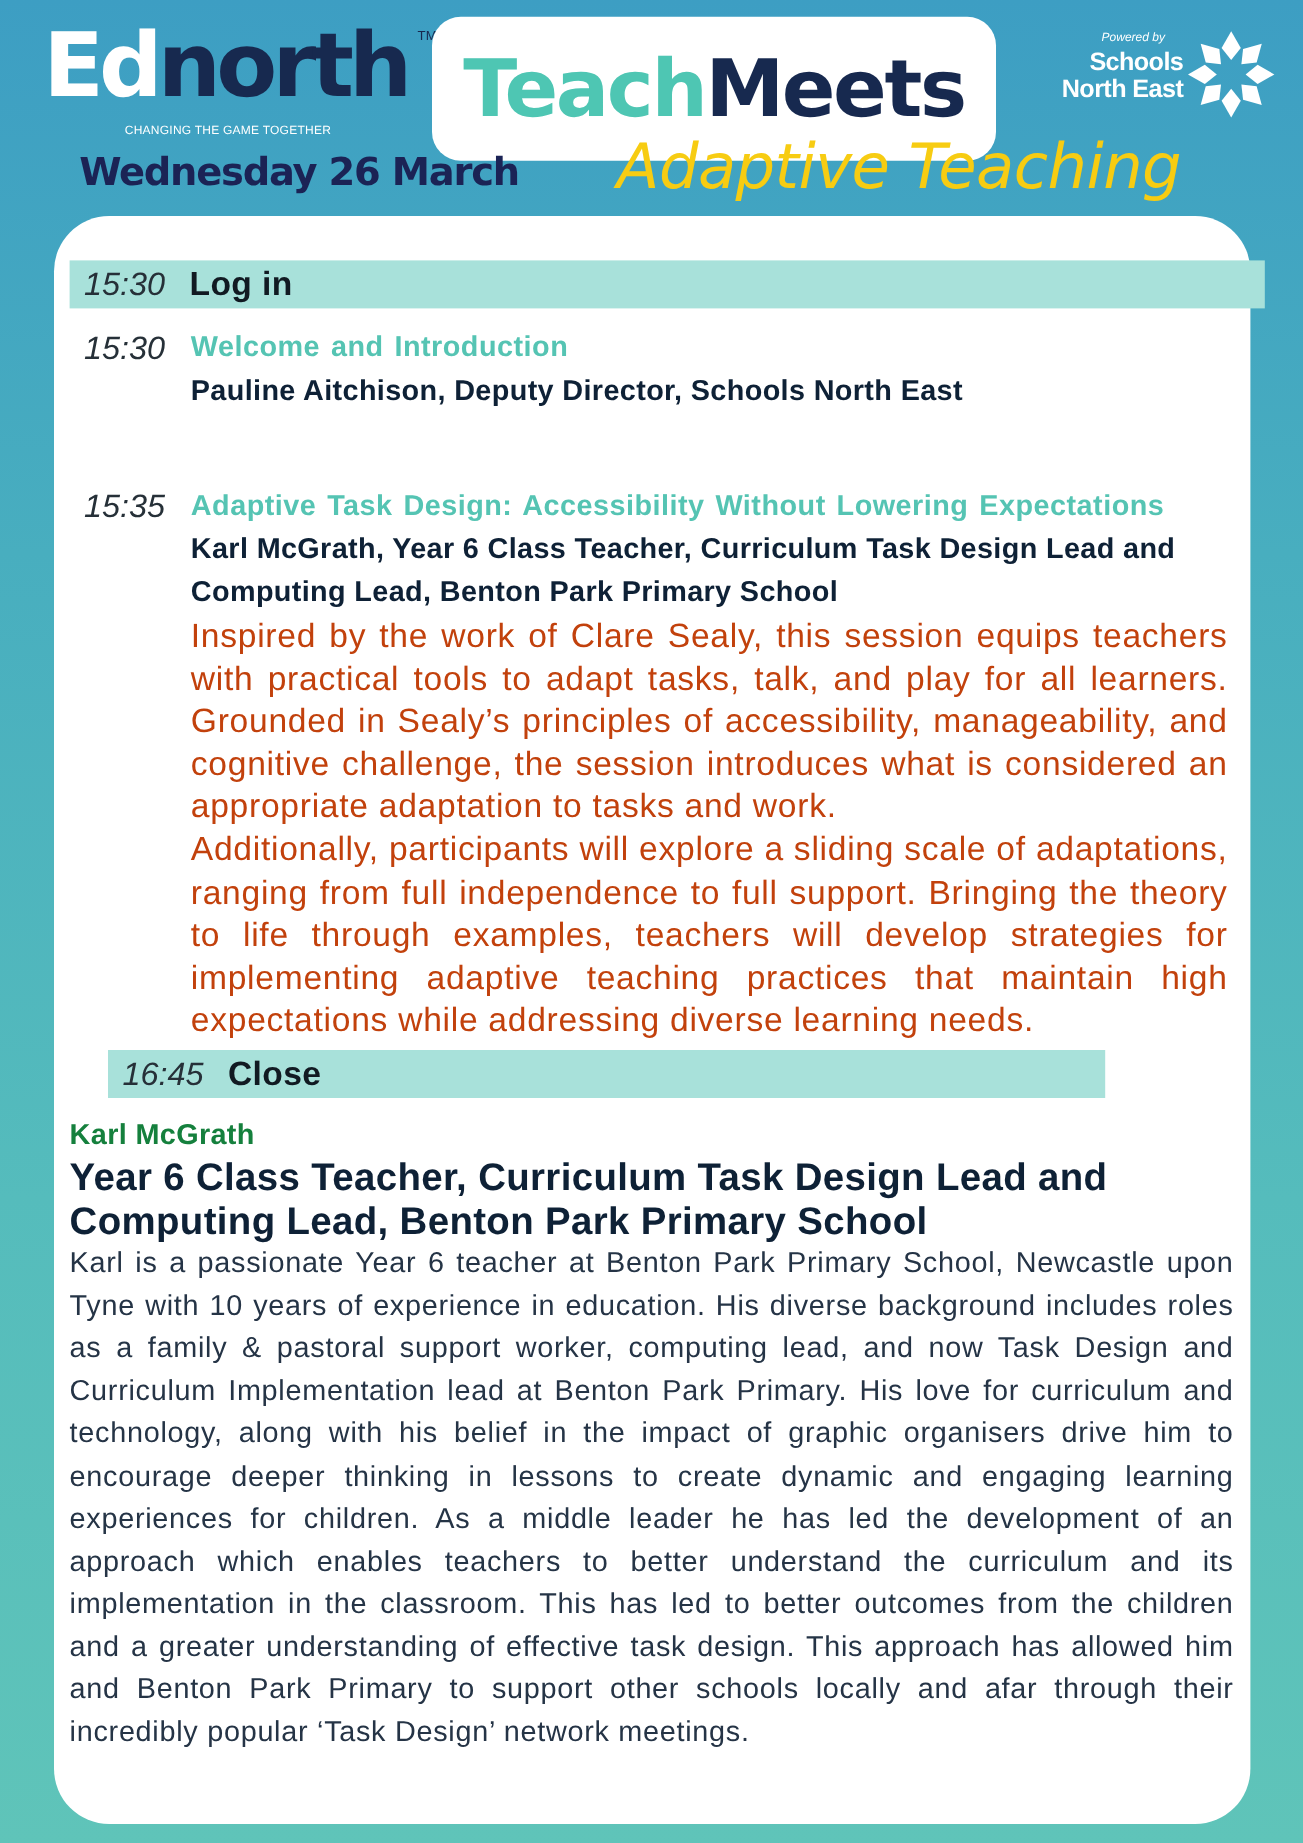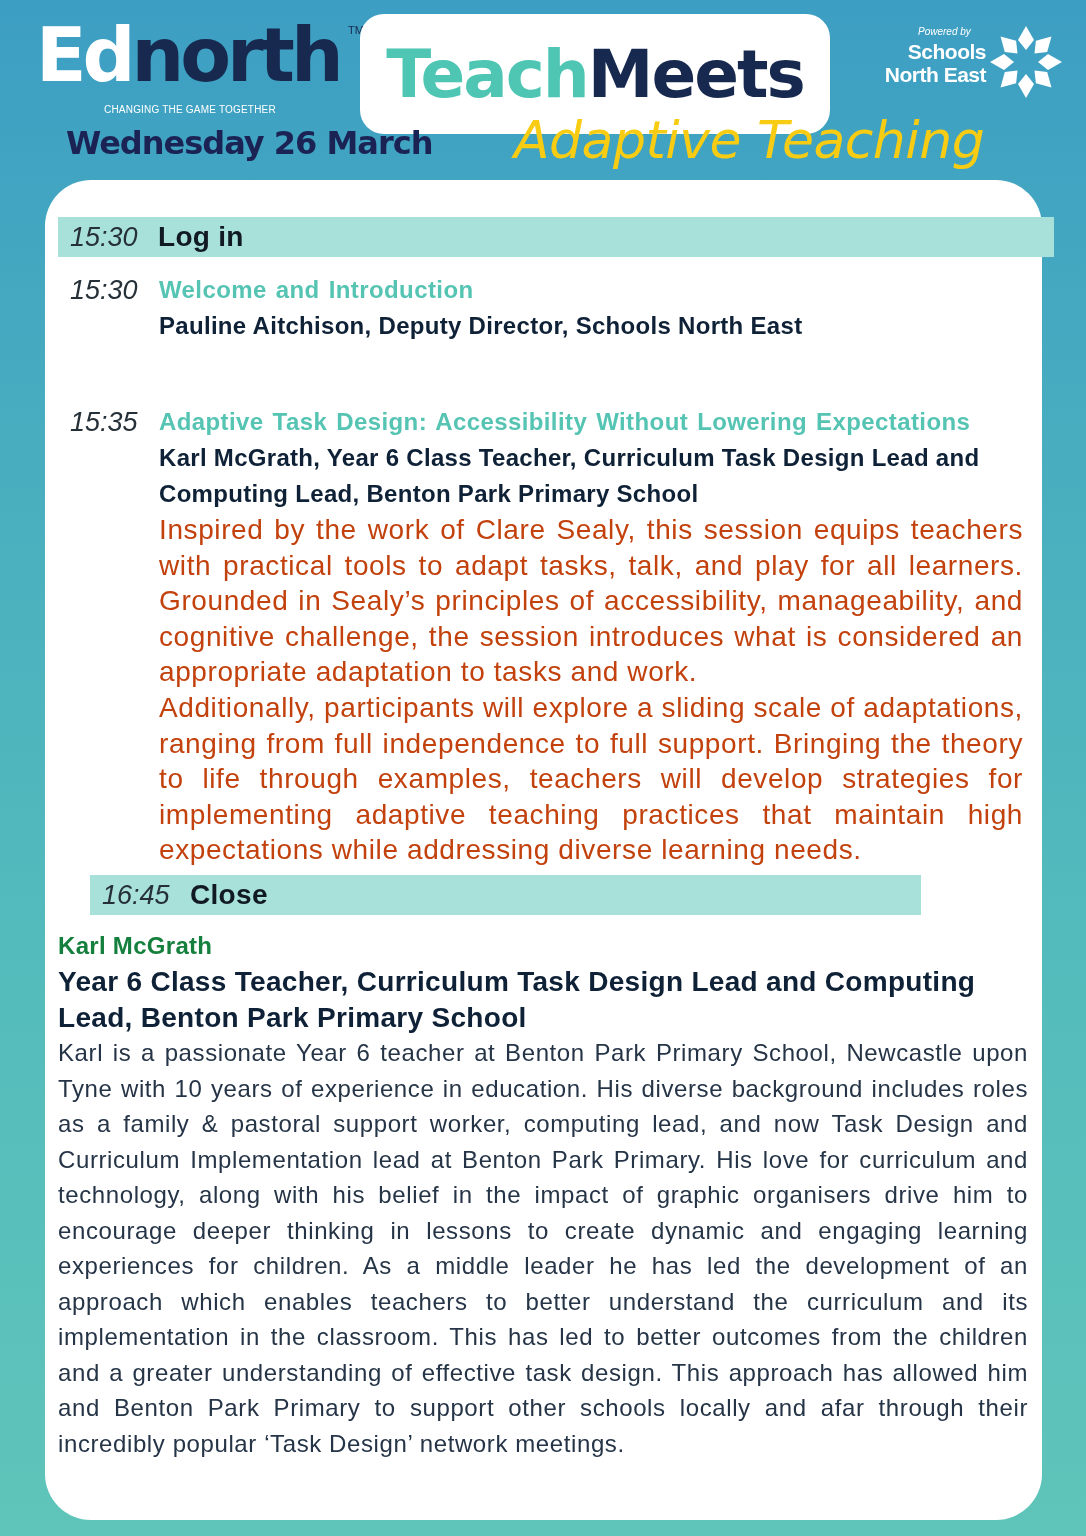--- a/index.html
+++ b/index.html
@@ -50,21 +50,21 @@
 
     .row { position: absolute; left: 58px; width: 965px; display: flex; }
     .row .time { width: 101px; padding-left: 12px; font-style: italic; font-size: 27px; color: #263038; flex-shrink: 0; line-height: 36px; }
     .row .content { flex: 1; }
     .session-title { color: #55c4b3; font-weight: bold; font-size: 24px; line-height: 36px; text-align: justify; text-align-last: left; letter-spacing: 0.4px; word-spacing: 2px; }
     .speaker { color: #0e2136; font-weight: bold; font-size: 24px; line-height: 36px; letter-spacing: 0.3px; }
     .desc { color: #c2410c; font-size: 28px; line-height: 35.6px; text-align: justify; letter-spacing: 0.6px; }
 
     .bio { position: absolute; left: 58px; top: 928px; width: 970px; }
     .bio-name { color: #15803d; font-weight: bold; font-size: 24px; line-height: 36px; letter-spacing: 0.3px; }
-    .bio-role { color: #0e2136; font-weight: bold; font-size: 28px; line-height: 35.5px; letter-spacing: 0.3px; }
+    .bio-role { color: #0e2136; font-weight: bold; font-size: 32px; line-height: 35.5px; letter-spacing: 0.3px; }
     .bio-text { color: #253446; font-size: 24px; line-height: 35.5px; text-align: justify; letter-spacing: 0.6px; }
   </style>
 </head>
 <body>
 
 <div class="header">
   <div class="ednorth">
     <div class="ednorth-word">
       <span class="ed">Ed</span><span class="north">north</span>
     </div>

